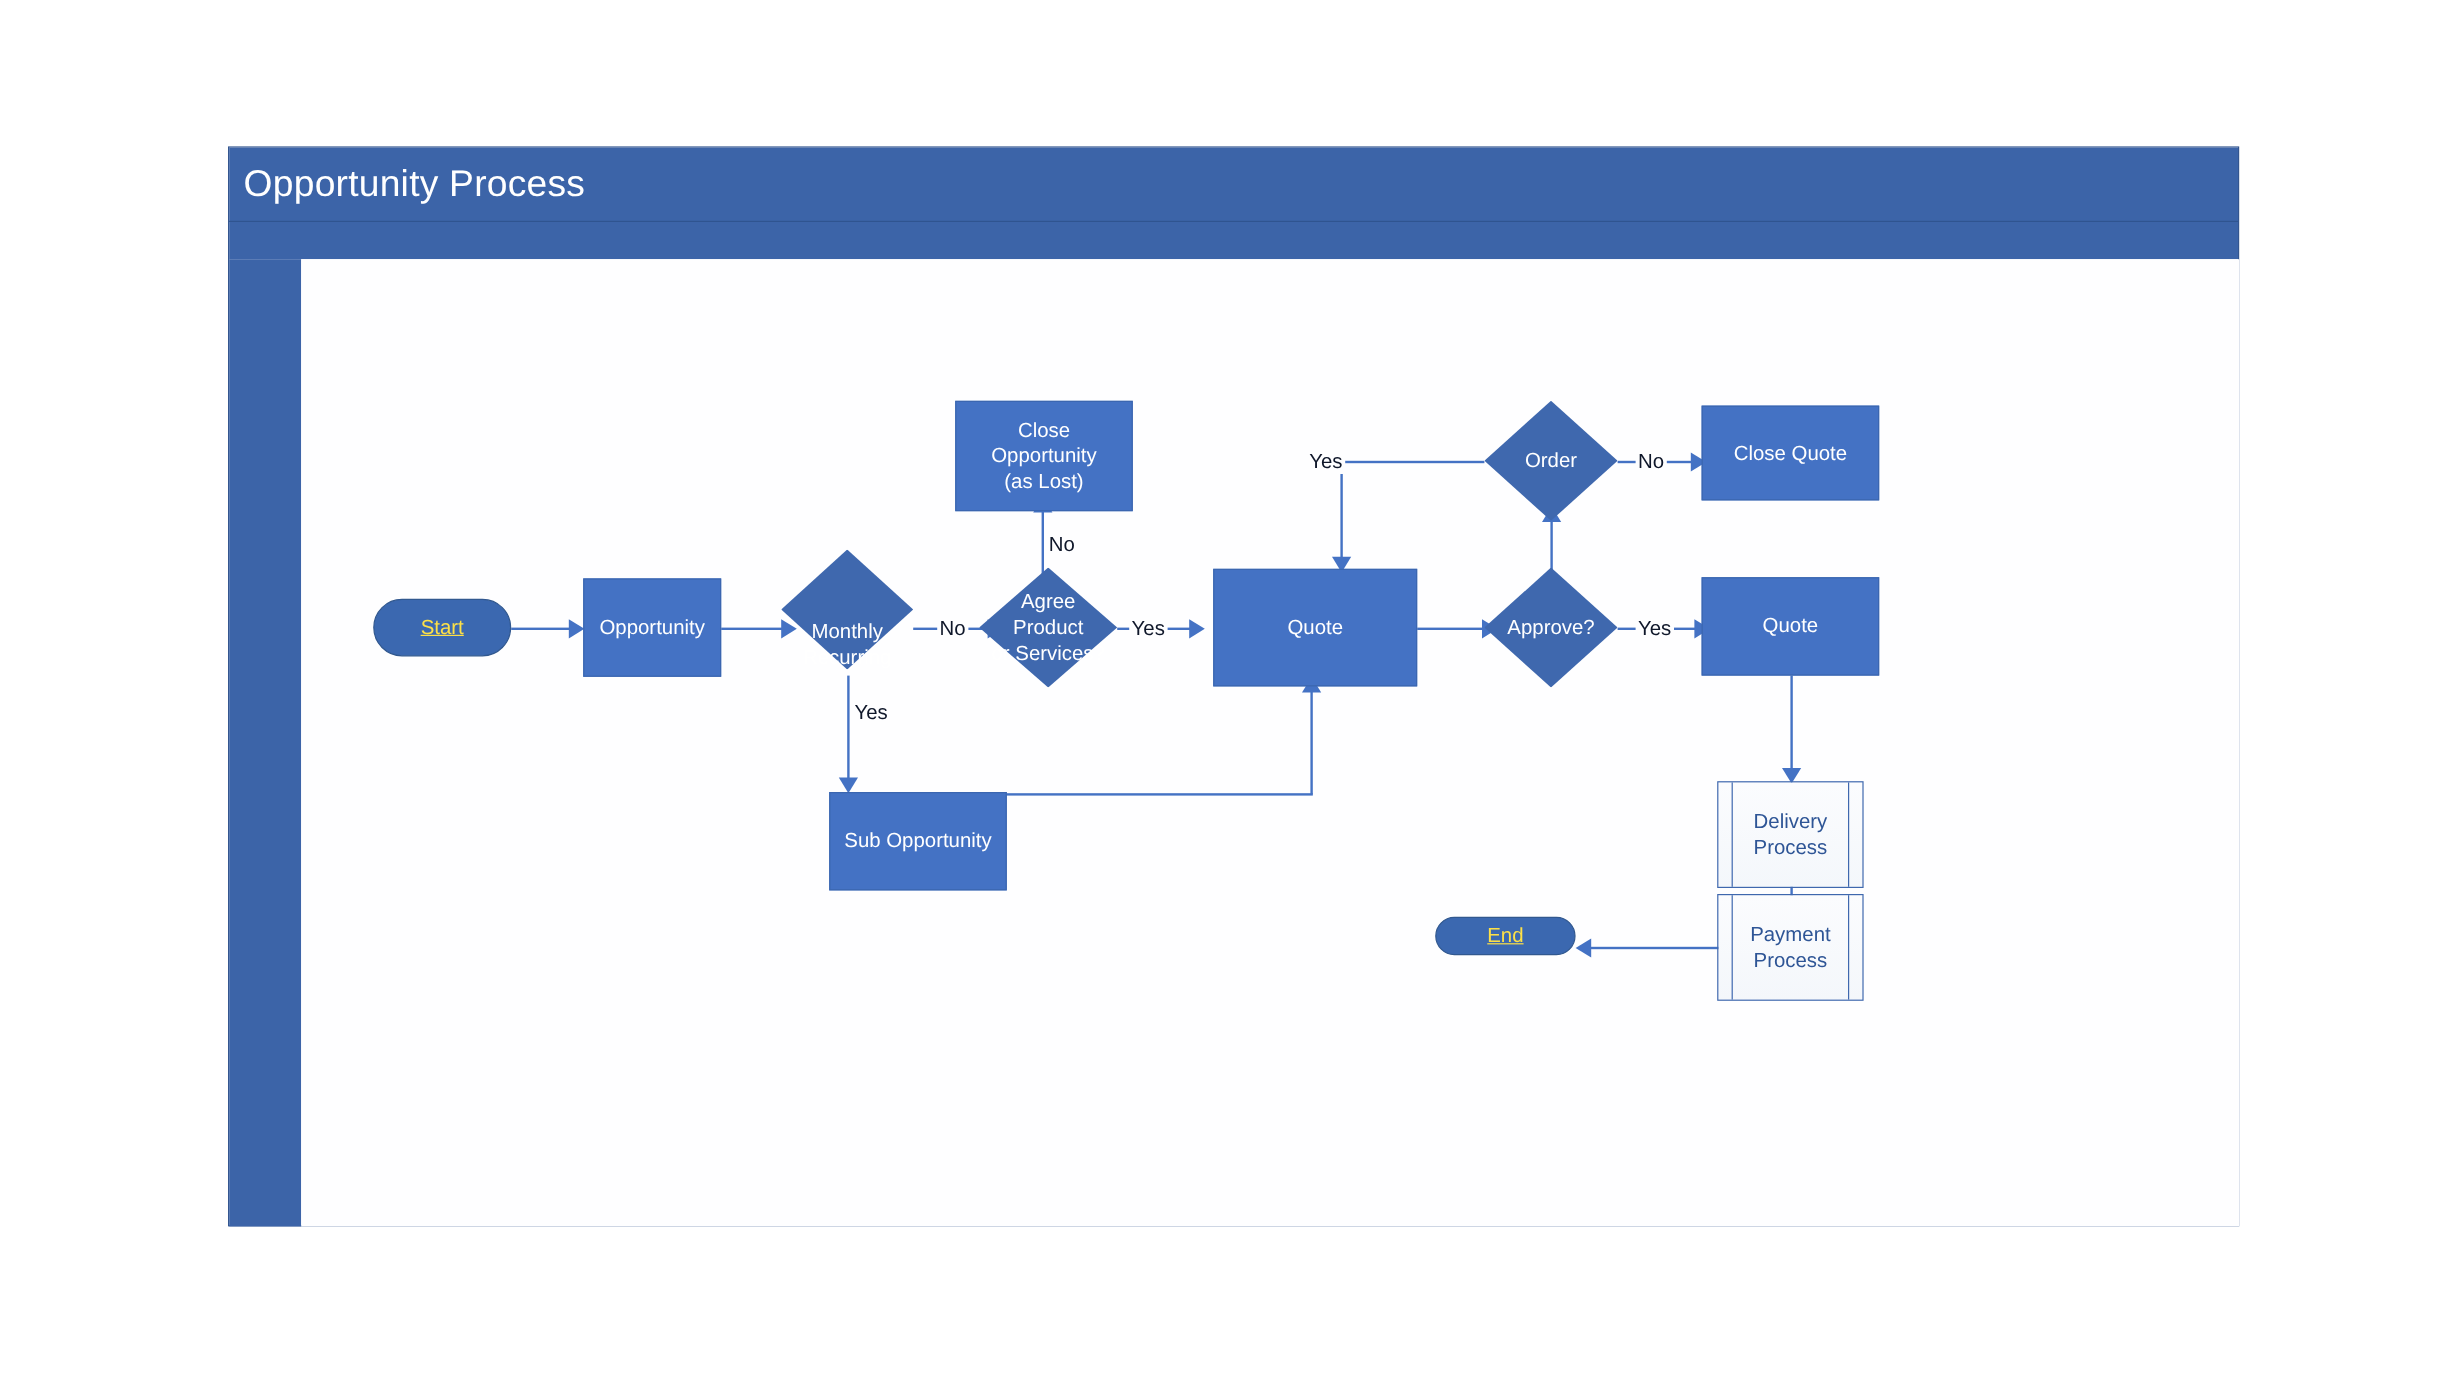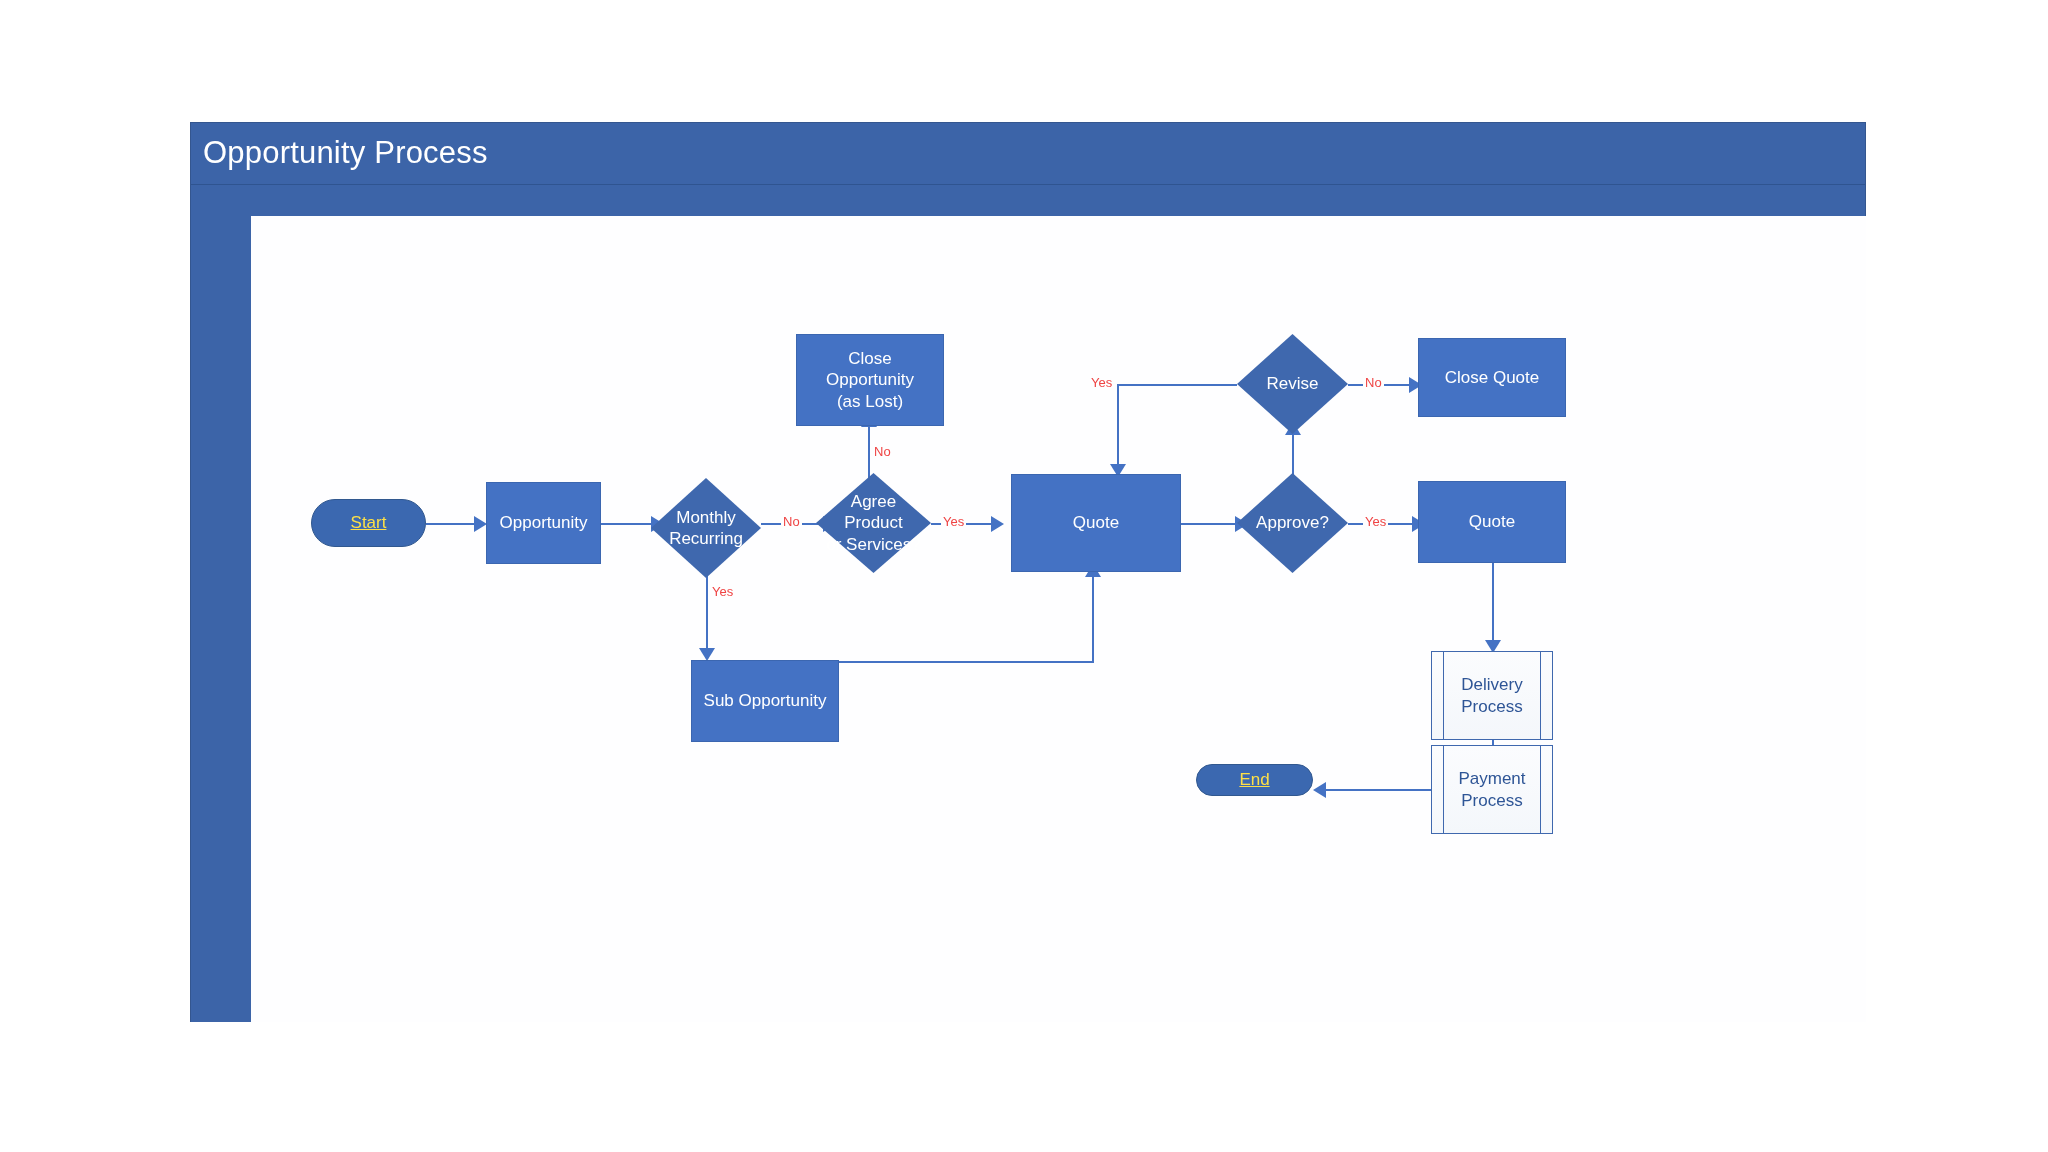--- a/index.html
+++ b/index.html
@@ -161,22 +161,22 @@
     border-top: 13px solid #4472c4;
   }
   .arrow.up {
     border-left: 8px solid transparent;
     border-right: 8px solid transparent;
     border-bottom: 13px solid #4472c4;
   }
 
   .edge-label {
     position: absolute;
-    color: #ef4444;
-    font-size: 13px;
+    color: #0f172a;
+    font-size: 17px;
     background: #fefeff;
     padding: 0 2px;
     white-space: nowrap;
     z-index: 4;
   }
 </style>
 </head>
 <body>
 
 <div id="root">
@@ -246,21 +246,21 @@
       <div class="arrow left" style="left:1062px; top:566px;"></div>
 
       <div class="node shape-terminator" style="left:60px; top:283px; width:115px; height:48px;">
         <span class="label">Start</span>
       </div>
 
       <div class="node shape-process" style="left:235px; top:266px; width:115px; height:82px;">
         <span class="label">Opportunity</span>
       </div>
 
-      <div class="node shape-decision" style="left:400px; top:262px; width:110px; height:100px;">
+      <div class="node shape-decision" style="left:400px; top:242px; width:110px; height:100px;align-items:flex-end;">
         <span class="diamond-fill"></span>
         <span class="label">Monthly<br>Recurring</span>
       </div>
 
       <div class="node shape-process" style="left:440px; top:444px; width:148px; height:82px;">
         <span class="label">Sub Opportunity</span>
       </div>
 
       <div class="node shape-decision" style="left:565px; top:257px; width:115px; height:100px;">
         <span class="diamond-fill"></span>
@@ -275,21 +275,21 @@
         <span class="label">Quote</span>
       </div>
 
       <div class="node shape-decision" style="left:986px; top:257px; width:111px; height:100px;">
         <span class="diamond-fill"></span>
         <span class="label">Approve?</span>
       </div>
 
       <div class="node shape-decision" style="left:986px; top:118px; width:111px; height:100px;">
         <span class="diamond-fill"></span>
-        <span class="label">Revise</span>
+        <span class="label">Order</span>
       </div>
 
       <div class="node shape-process" style="left:1167px; top:122px; width:148px; height:79px;">
         <span class="label">Close Quote</span>
       </div>
 
       <div class="node shape-process" style="left:1167px; top:265px; width:148px; height:82px;">
         <span class="label">Quote</span>
       </div>
 

